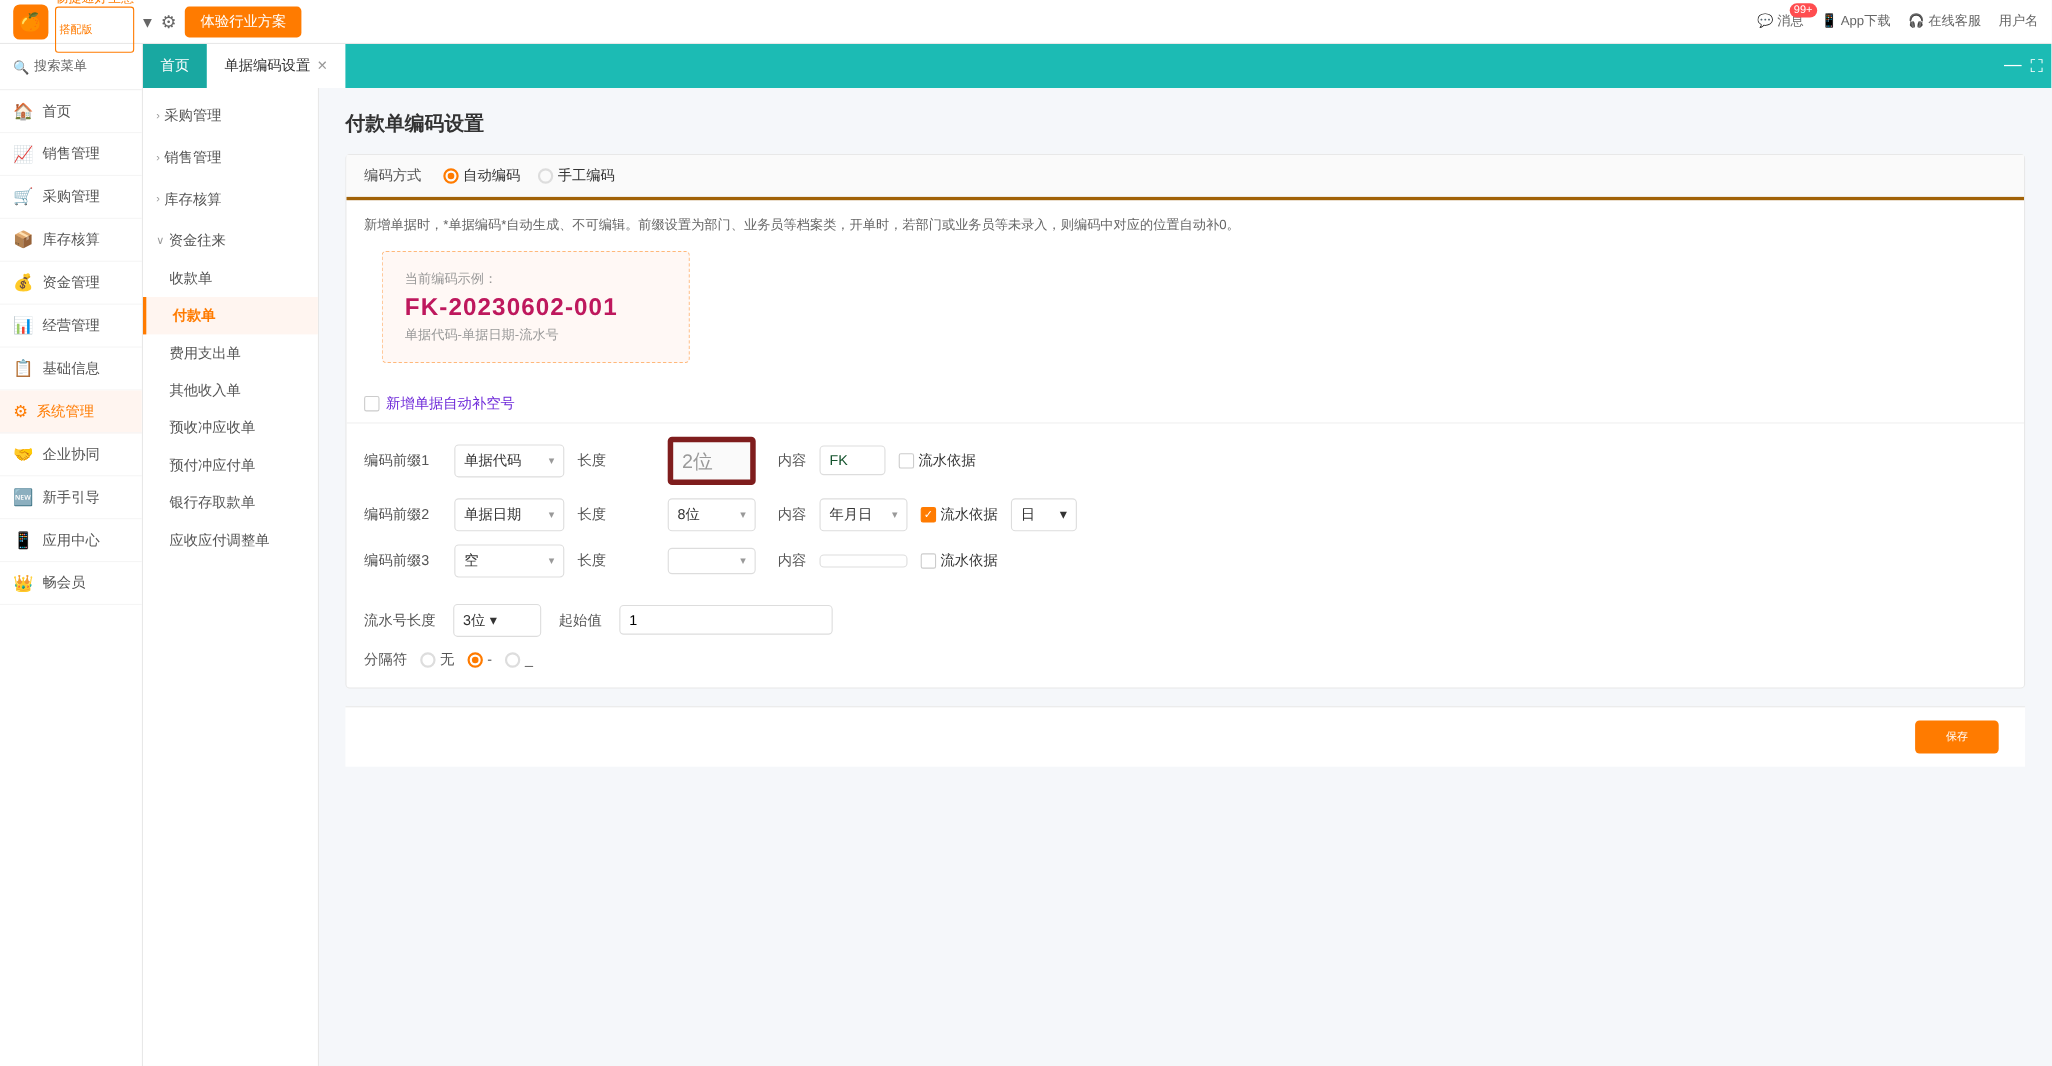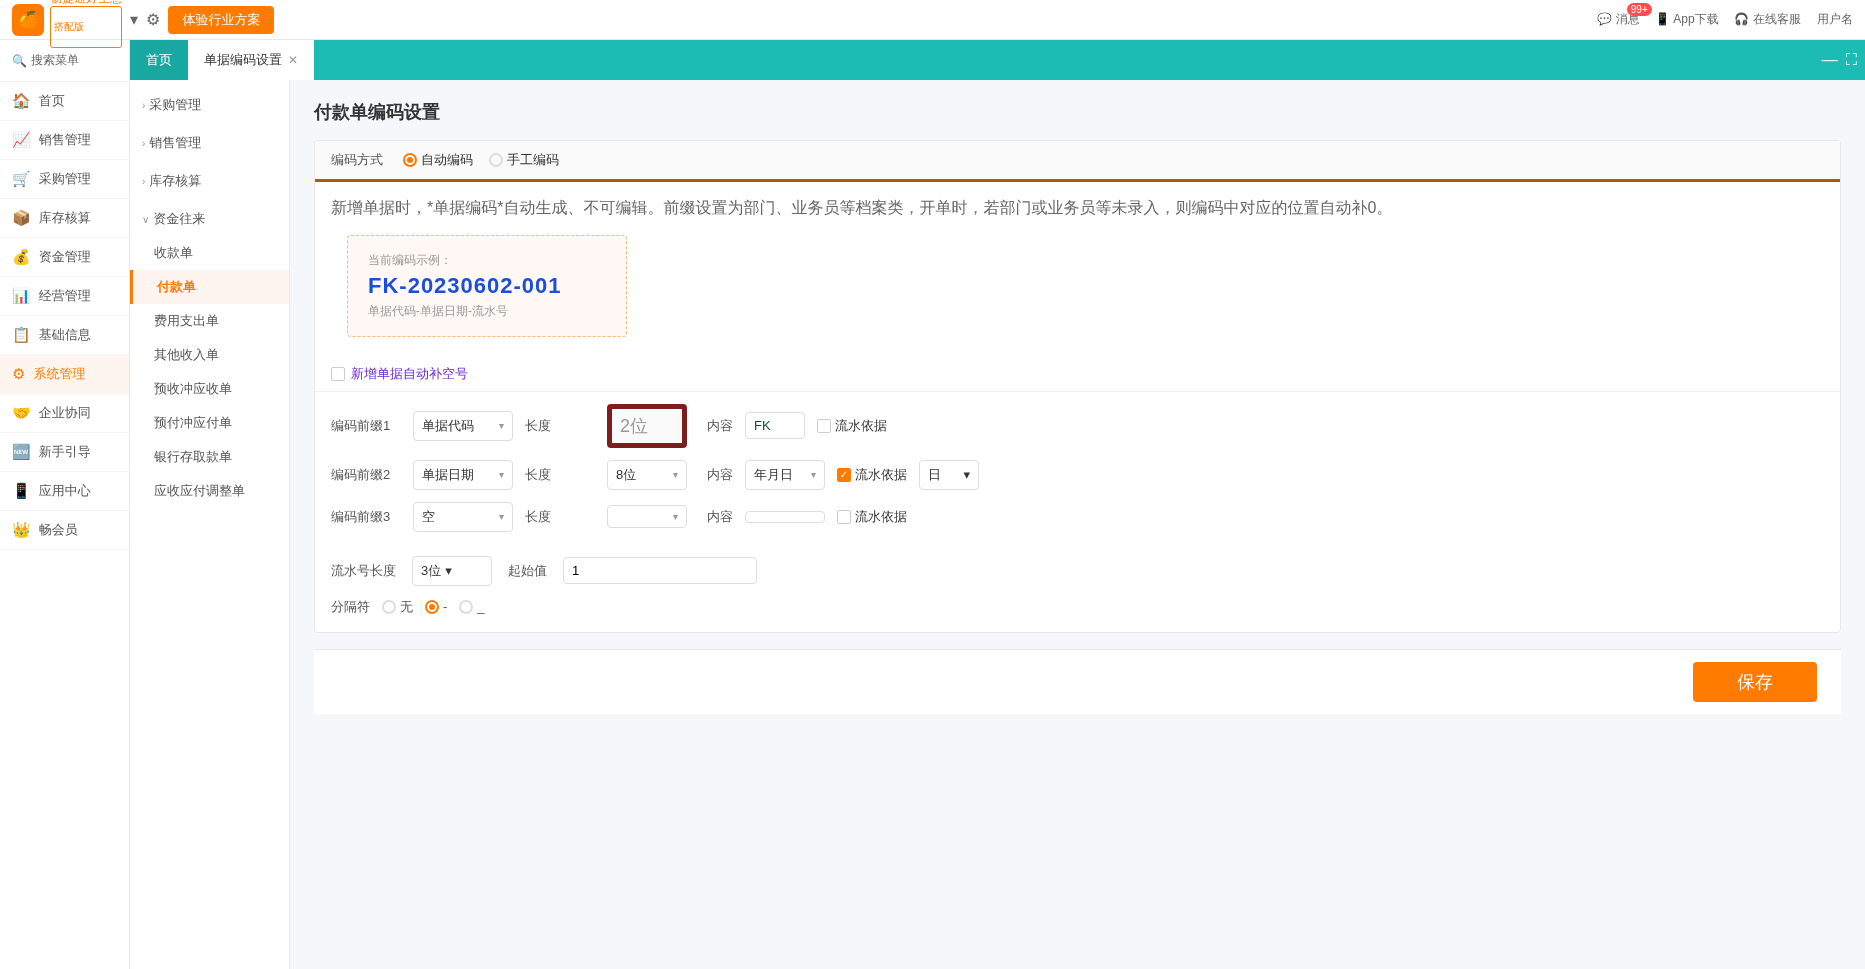--- a/index.html
+++ b/index.html
@@ -163,39 +163,39 @@
     .radio-dot {
       width: 14px; height: 14px; border-radius: 50%; border: 2px solid #ddd;
       display: flex; align-items: center; justify-content: center;
     }
     .radio-dot.checked { border-color: #ff7b00; }
     .radio-dot.checked::after { content: ''; width: 6px; height: 6px; border-radius: 50%; background: #ff7b00; }
 
     
     .info-text {
       padding: 12px 16px;
-      font-size: 16px;
+      font-size: 12px;
       color: #666;
       line-height: 1.8;
     }
 
     
     .example-box {
       margin: 0 16px 16px 16px;
       border: 1px dashed #ffb87a;
       background: #fff8f5;
       border-radius: 4px;
       padding: 16px 20px;
       display: inline-block;
       min-width: 280px;
     }
     .example-code {
       font-size: 22px;
       font-weight: bold;
-      color: #1d4ed8;
+      color: #be185d;
       letter-spacing: 1px;
     }
     .example-desc {
       font-size: 12px;
       color: #999;
       margin-top: 4px;
     }
 
     
     .autofill-row {
@@ -304,22 +304,22 @@
       justify-content: flex-end;
       align-items: center;
       position: sticky;
       bottom: 0;
     }
     .save-btn {
       background: #ff7b00;
       color: white;
       border: none;
       border-radius: 4px;
-      padding: 8px 44px;
-      font-size: 18px;
+      padding: 8px 28px;
+      font-size: 10px;
       cursor: pointer;
     }
 
     
     .divider { border: none; border-top: 1px solid #f0f0f0; margin: 0; }
   </style>
 </head>
 <body>
 
 <div class="topbar">

